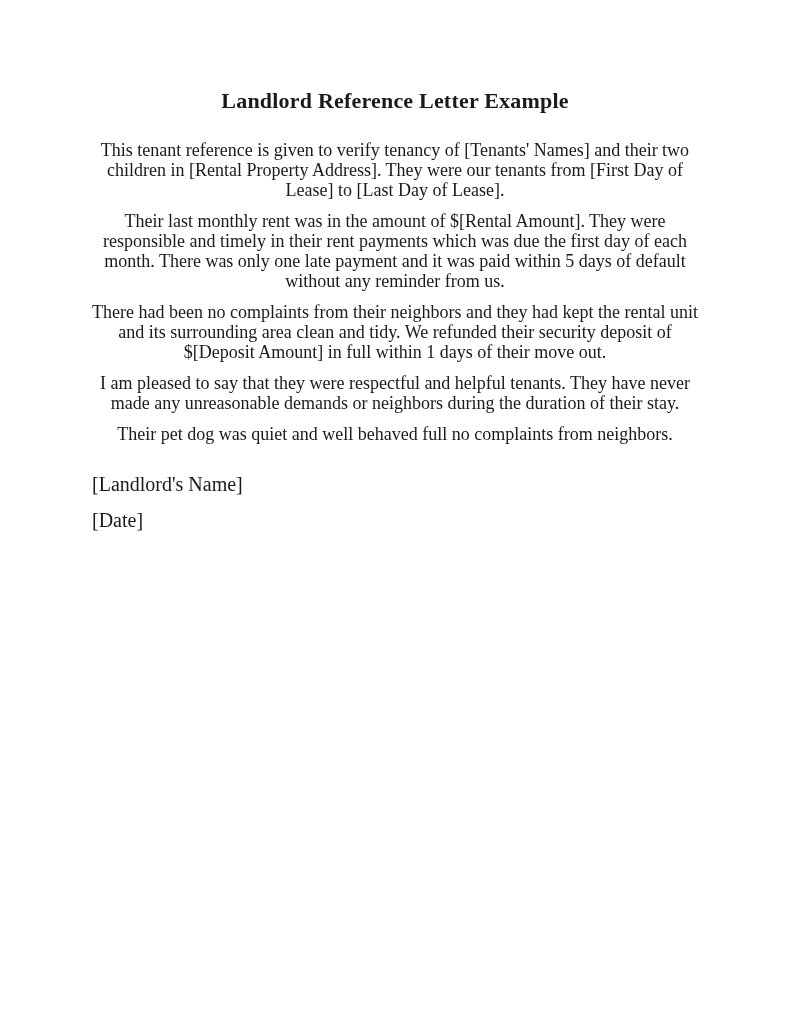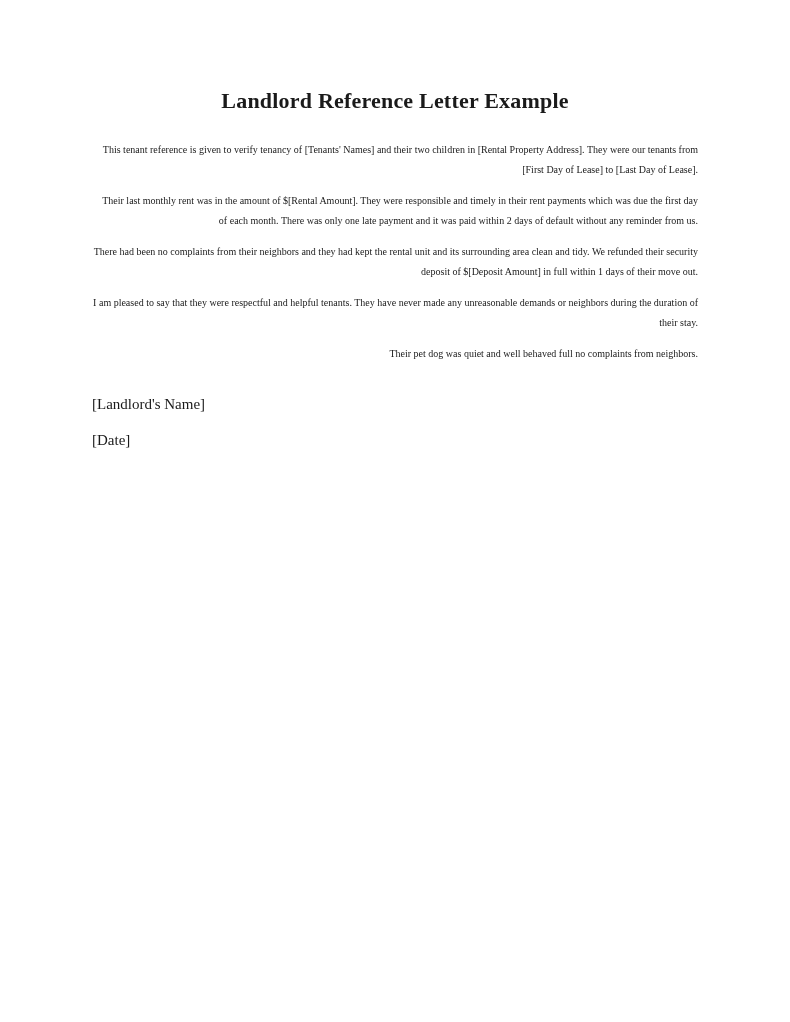--- a/index.html
+++ b/index.html
@@ -25,42 +25,42 @@
     margin: 0 0 26px 0;
     font-size: 22px;
     line-height: 26px;
     font-weight: bold;
     text-align: center;
     letter-spacing: 0.2px;
   }
   .letter-body p.para {
     margin: 0 0 11px 0;
     width: 606px;
-    font-size: 10px;
+    font-size: 18px;
     line-height: 20px;
-    text-align: right;
+    text-align: center;
   }
   .signature-block {
     margin-top: 30px;
   }
   .signature-block p.sig-line {
     margin: 0 0 16px 0;
-    font-size: 15px;
+    font-size: 20px;
     line-height: 20px;
   }
 </style>
 </head>
 <body>
 
 <div class="page">
   <h1 class="title">Landlord Reference Letter Example</h1>
 
   <div class="letter-body">
       <p class="para">This tenant reference is given to verify tenancy of [Tenants' Names] and their two children in [Rental Property Address]. They were our tenants from [First Day of Lease] to [Last Day of Lease].</p>
-      <p class="para">Their last monthly rent was in the amount of $[Rental Amount]. They were responsible and timely in their rent payments which was due the first day of each month. There was only one late payment and it was paid within 2 days of default without any reminder from us.</p>
+      <p class="para">Their last monthly rent was in the amount of $[Rental Amount]. They were responsible and timely in their rent payments which was due the first day of each month. There was only one late payment and it was paid within 5 days of default without any reminder from us.</p>
       <p class="para">There had been no complaints from their neighbors and they had kept the rental unit and its surrounding area clean and tidy. We refunded their security deposit of $[Deposit Amount] in full within 1 days of their move out.</p>
       <p class="para">I am pleased to say that they were respectful and helpful tenants. They have never made any unreasonable demands or neighbors during the duration of their stay.</p>
       <p class="para">Their pet dog was quiet and well behaved full no complaints from neighbors.</p>
     </div>
 
   <div class="signature-block">
       <p class="sig-line">[Landlord's Name]</p>
       <p class="sig-line">[Date]</p>
     </div>
 </div>

